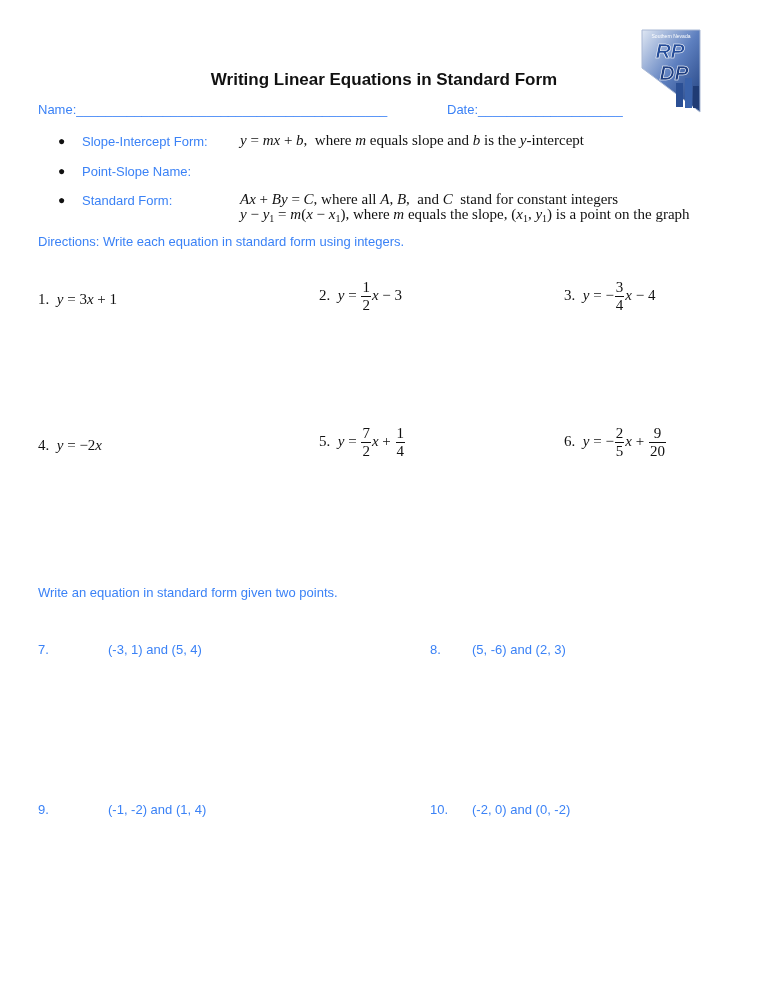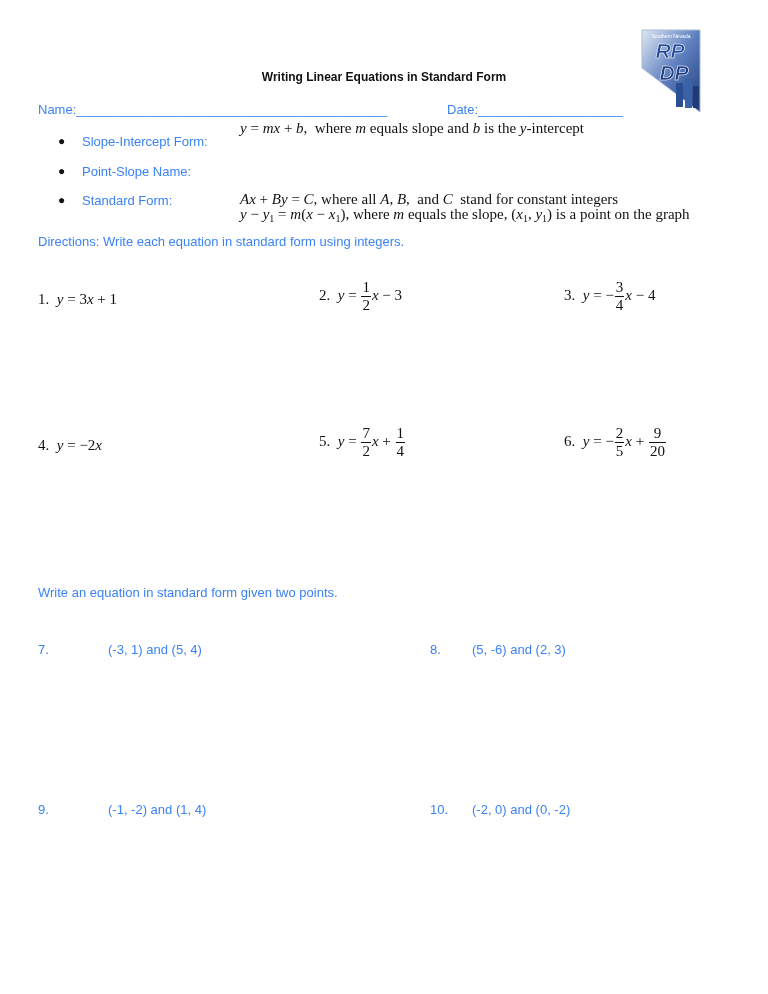--- a/index.html
+++ b/index.html
@@ -1,20 +1,20 @@
 <!DOCTYPE html>
 <html><head>
   <meta charset="utf-8">
   <style>
     html, body { margin: 0; padding: 0; background: #ffffff; }
     body { width: 768px; height: 994px; position: relative; overflow: hidden; color: #111; font-family: "Liberation Sans", sans-serif; }
     .abs { position: absolute; }
     .sans { font-family: "Liberation Sans", sans-serif; font-size: 13px; color: #3b82f6; }
     .serif { font-family: "Liberation Serif", serif; font-size: 15px; color: #111; }
-    .title { left: 0; width: 768px; top: 70px; text-align: center; font-family: "Liberation Sans", sans-serif; font-weight: bold; font-size: 12px; color: #111; }
+    .title { left: 0; width: 768px; top: 70px; text-align: center; font-family: "Liberation Sans", sans-serif; font-weight: bold; font-size: 17px; color: #111; }
     .logo { left: 640px; top: 28px; width: 62px; height: 86px; }
     .bullet { font-size: 12px; color: #111; }
     i { font-style: italic; }
     sub { font-size: 10px; vertical-align: -3px; line-height: 0; }
     .frac { display: inline-block; vertical-align: middle; text-align: center; line-height: 1; margin: 0 1px; }
     .frac > span { display: block; padding: 0 1px; }
     .frac > .num { border-bottom: 1px solid #111; padding-bottom: 1px; }
     .frac > .den { padding-top: 1px; }
     .eq { white-space: nowrap; }
   </style>
@@ -41,21 +41,21 @@
 </div>
 
 <div class="abs title">Writing Linear Equations in Standard Form</div>
 
 <div class="abs sans" style="left:38px; top:102px;">Name:___________________________________________</div>
 <div class="abs sans" style="left:447px; top:102px;">Date:____________________</div>
 
 <div>
   <div class="abs bullet" style="left:58px; top:134px;">●</div>
   <div class="abs sans" style="left:82px; top:134px;">Slope-Intercept Form:</div>
-  <div class="abs serif eq" style="left:240px; top:120px;">
+  <div class="abs serif eq" style="left:240px; top:132px;">
     <i>y</i> = <i>mx</i> + <i>b</i>,&nbsp; where <i>m</i> equals slope and <i>b</i> is the <i>y</i>-intercept
   </div>
 
   <div class="abs bullet" style="left:58px; top:164px;">●</div>
   <div class="abs sans" style="left:82px; top:164px;">Point-Slope Name:</div>
   <div class="abs serif eq" style="left:240px; top:162px;margin-top:44px;">
     <i>y</i> − <i>y</i><sub>1</sub> = <i>m</i>(<i>x</i> − <i>x</i><sub>1</sub>), where <i>m</i> equals the slope, (<i>x</i><sub>1</sub>, <i>y</i><sub>1</sub>) is a point on the graph
   </div>
 
   <div class="abs bullet" style="left:58px; top:193px;">●</div>

